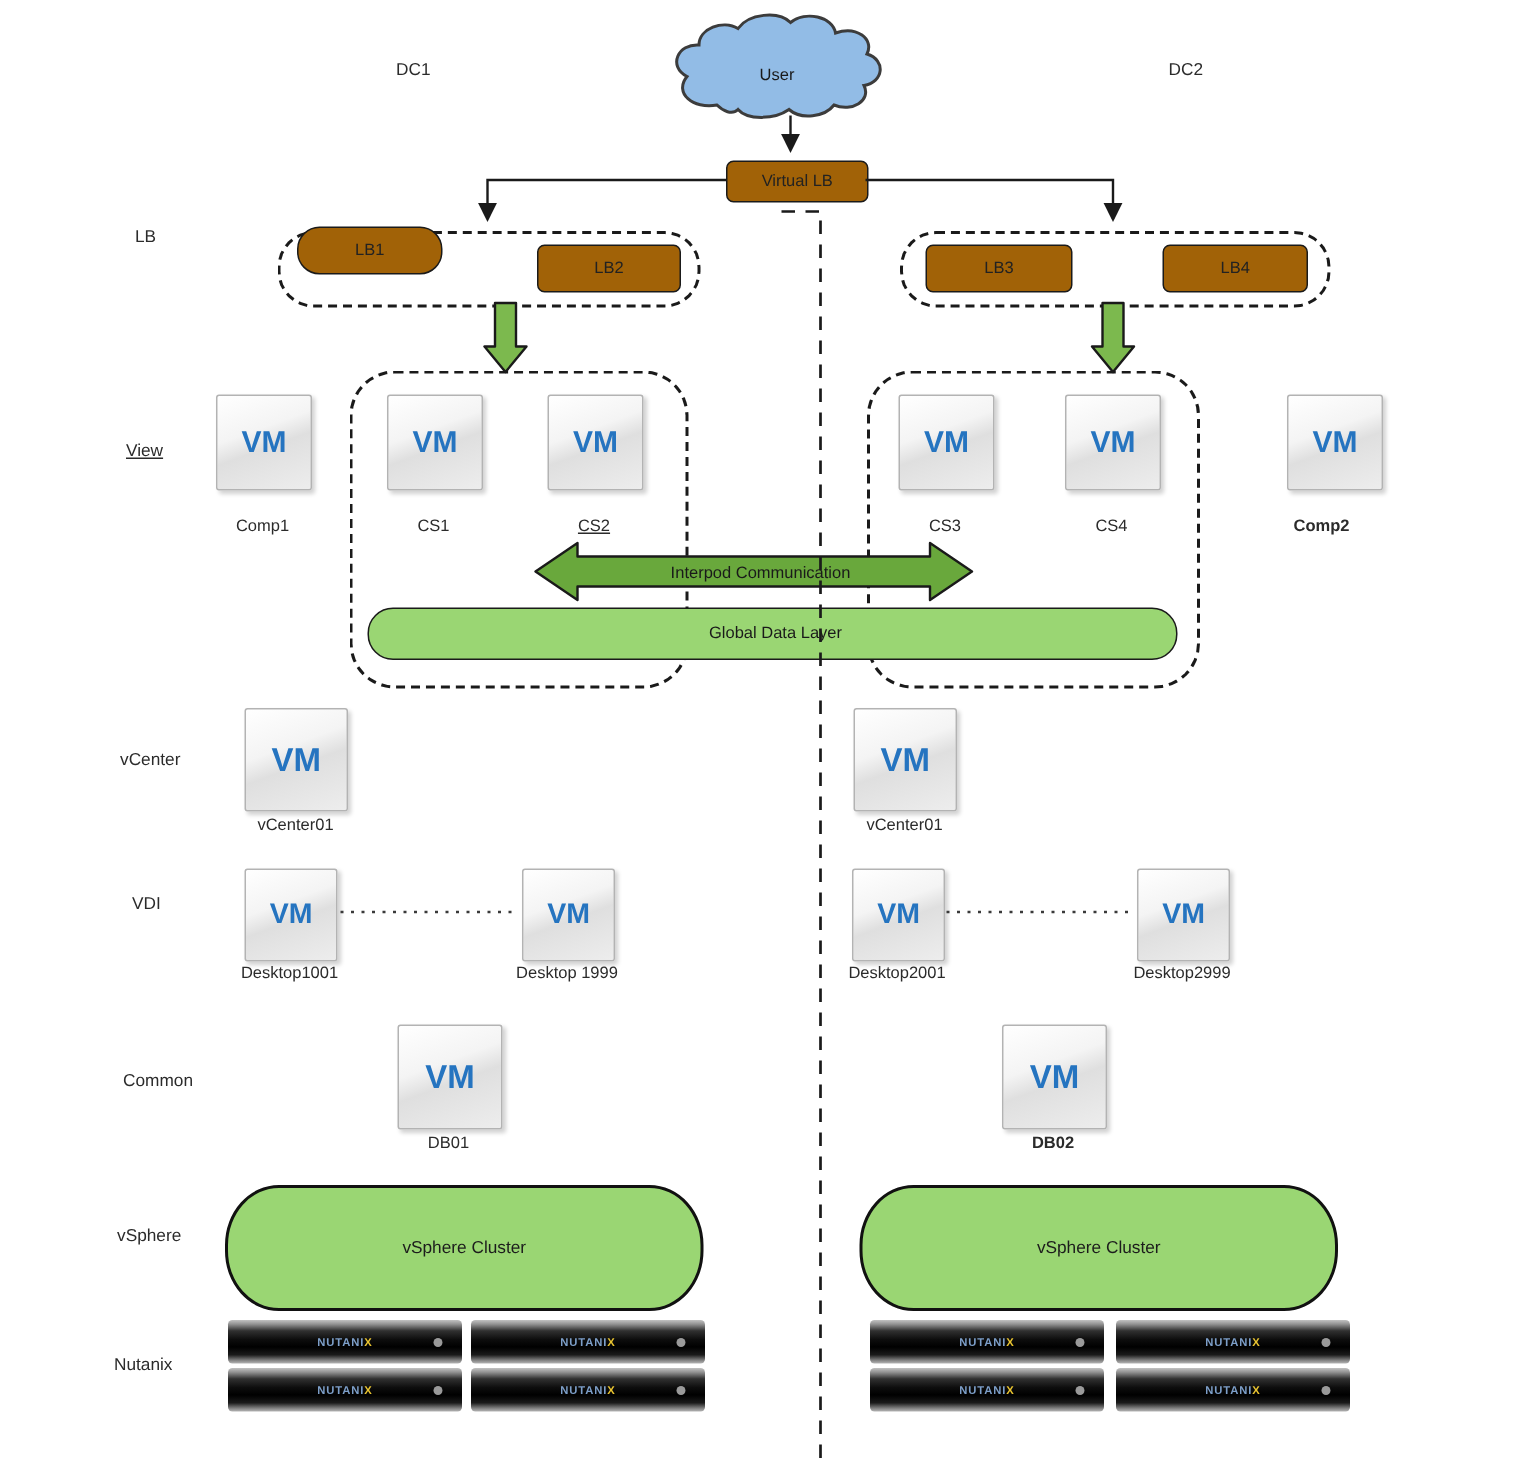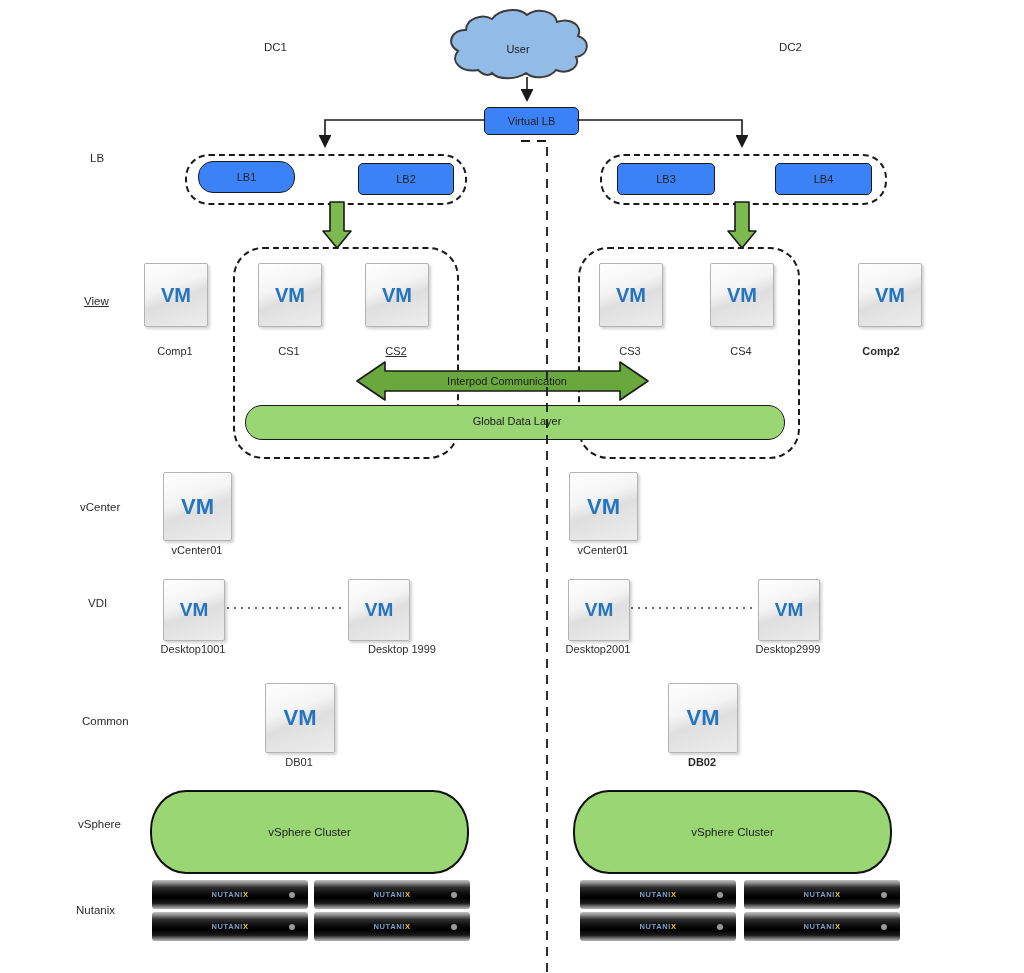--- a/index.html
+++ b/index.html
@@ -1,21 +1,21 @@
 <!DOCTYPE html>
 <html style="--pod_green_dark: #69a83c; --arrow_green: #7cb94e; --layer_green: #9ad673; --cluster_green: #9ad673; --vm_blue: #2574c0; --cloud_blue: #92bce6; --nutanix_x_yellow: #e9c431; --nutanix_text_blue: #7d9fc9;"><head>
 <meta charset="utf-8">
 <style>
   html,body{margin:0;padding:0;background:#fff;}
   .canvas{position:relative;width:1024px;height:973px;background:#ffffff;overflow:hidden;
           font-family:"Liberation Sans",sans-serif;color:#2b2b2b;}
   .lbl{position:absolute;font-size:11.5px;color:#2b2b2b;white-space:nowrap;z-index:3;}
   .node-label{position:absolute;font-size:11px;color:#2b2b2b;transform:translateX(-50%);
               white-space:nowrap;z-index:3;}
-  .box{position:absolute;background:#3b82f6;border:1.6px solid #1a1a1a;border-radius:5px;
+  .box{position:absolute;background:#a16207;border:1.6px solid #1a1a1a;border-radius:5px;
        display:flex;align-items:center;justify-content:center;font-size:11px;color:#222;z-index:3;}
   .dashed-group{position:absolute;border:2px dashed #1a1a1a;z-index:1;}
   .lb-group{border-radius:24px;height:47px;top:154px;}
   .pod{border-radius:30px;top:247px;height:208px;}
   .gdl-bar{position:absolute;left:245px;top:405px;width:538px;height:33px;
            background:var(--layer_green);border:1.6px solid #1a1a1a;border-radius:17px;z-index:2;}
   .cluster{position:absolute;top:790px;width:315px;height:80px;background:var(--cluster_green);
            border:2px solid #111;border-radius:36px/40px;display:flex;align-items:center;
            justify-content:center;font-size:11.5px;color:#1c1c1c;z-index:2;}
   .vm{position:absolute;border:1px solid #b3b3b3;border-radius:2px;
@@ -52,21 +52,21 @@
   <div class="lbl" style="left:82px;top:715px;text-align:center;">Common</div>
   <div class="lbl" style="left:78px;top:818px;">vSphere</div>
   <div class="lbl" style="left:76px;top:904px;">Nutanix</div>
 
   <div class="dashed-group lb-group" style="left:185px;width:278px;"></div>
   <div class="dashed-group lb-group" style="left:600px;width:283px;"></div>
   <div class="dashed-group pod" style="left:233px;width:222px;"></div>
   <div class="dashed-group pod" style="left:578px;width:218px;"></div>
 
   <div class="box" style="left:484px;top:107px;width:93px;height:26px;">Virtual LB</div>
-  <div class="box" style="left:198px;top:161px;width:95px;height:30px;border-radius:15px;">LB1</div>
+  <div class="box" style="left:198px;top:151px;width:95px;height:30px;border-radius:15px;">LB1</div>
   <div class="box" style="left:358px;top:163px;width:94px;height:30px;">LB2</div>
   <div class="box" style="left:617px;top:163px;width:96px;height:30px;">LB3</div>
   <div class="box" style="left:775px;top:163px;width:95px;height:30px;">LB4</div>
 
   <div class="gdl-bar"></div>
 
   <div class="vm vm-62" style="left:144px;top:263px;">VM</div>
   <div class="vm vm-62" style="left:258px;top:263px;">VM</div>
   <div class="vm vm-62" style="left:365px;top:263px;">VM</div>
   <div class="vm vm-62" style="left:599px;top:263px;">VM</div>
@@ -82,21 +82,21 @@
   <div class="vm vm-67" style="left:163px;top:472px;">VM</div>
   <div class="vm vm-67" style="left:569px;top:472px;">VM</div>
   <div class="node-label" style="left:197px;top:544px;">vCenter01</div>
   <div class="node-label" style="left:603px;top:544px;">vCenter01</div>
 
   <div class="vm vm-60" style="left:163px;top:579px;">VM</div>
   <div class="vm vm-60" style="left:348px;top:579px;">VM</div>
   <div class="vm vm-60" style="left:568px;top:579px;">VM</div>
   <div class="vm vm-60" style="left:758px;top:579px;">VM</div>
   <div class="node-label" style="left:193px;top:643px;">Desktop1001</div>
-  <div class="node-label" style="left:378px;top:643px;margin-left:24px;">Desktop 1999</div>
+  <div class="node-label" style="left:378px;top:643px;">Desktop 1999</div>
   <div class="node-label" style="left:598px;top:643px;">Desktop2001</div>
   <div class="node-label" style="left:788px;top:643px;">Desktop2999</div>
 
   <div class="vm vm-68" style="left:265px;top:683px;">VM</div>
   <div class="vm vm-68" style="left:668px;top:683px;">VM</div>
   <div class="node-label" style="left:299px;top:756px;">DB01</div>
   <div class="node-label" style="left:702px;top:756px;font-weight:bold;">DB02</div>
 
   <div class="cluster" style="left:150px;">vSphere Cluster</div>
   <div class="cluster" style="left:573px;">vSphere Cluster</div>

